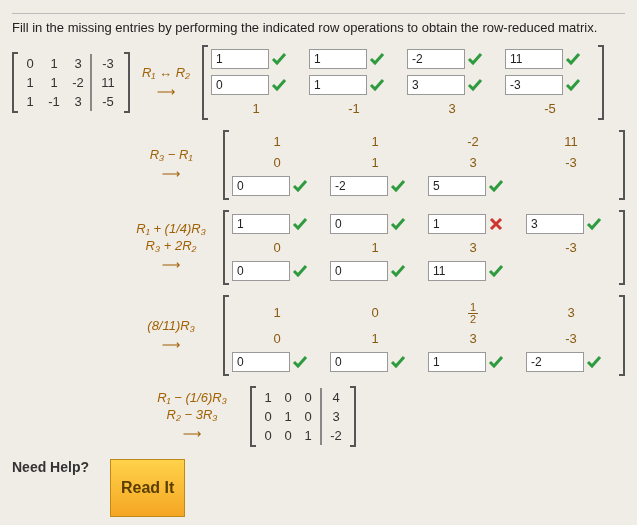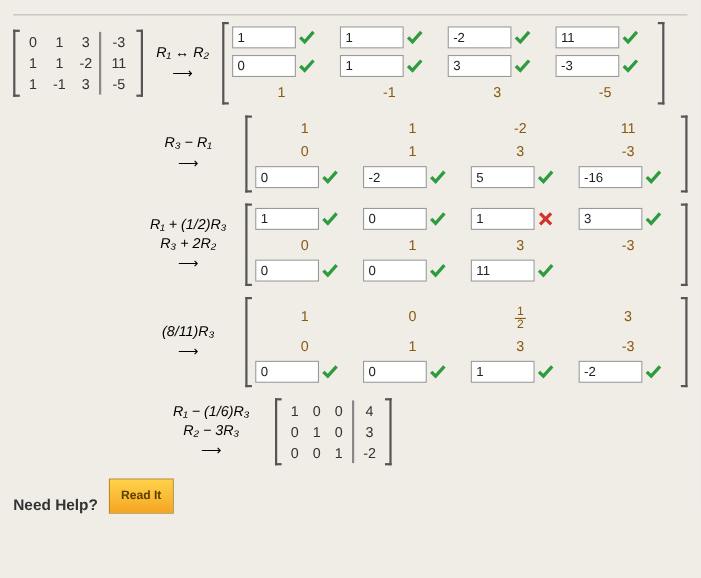--- a/index.html
+++ b/index.html
@@ -35,21 +35,21 @@
     align-items: center;
     gap: 8px;
   }
   .step.first { gap: 6px; }
   .oplabel {
     width: 100px;
     text-align: center;
     font-style: italic;
     font-size: 13px;
     line-height: 1.3;
-    color: #000000;
+    color: #a16207;
   }
   .oplabel .arrow {
     font-style: normal;
     display: block;
     margin-top: 2px;
   }
   .matrix {
     display: flex;
     align-items: stretch;
   }
@@ -113,42 +113,43 @@
     flex-direction: column;
     align-items: center;
     line-height: 1;
     font-size: 11px;
   }
   .frac .fn { border-bottom: 1px solid #8a5a10; padding: 0 2px;}
   .frac .fd { padding: 0 2px;}
   .help {
     margin-top: 12px;
     display: flex;
-    align-items: flex-end;
-    gap: 10px;
+    align-items: flex-start;
+    gap: 21px;
   }
   .help-label {
     font-weight: bold;
     color: #333;
     font-size: 14px;
   }
   .readit {
     background: linear-gradient(#ffd24a, #f5a623);
     border: 1px solid #c08a1a;
-    padding: 9px 10px;
-    font-size: 11px;
+    padding: 19px 10px;
+    font-size: 16px;
     font-weight: bold;
     color: #5a3e00;
     cursor: pointer;
   }
 </style>
 </head>
 <body>
 <div class="container">
   <div class="tab-remnant"></div>
+  <div class="instruction">Fill in the missing entries by performing the indicated row operations to obtain the row-reduced matrix.</div>
 
   <div class="worksheet">
 
     <div class="step first">
 
       <div class="matrix">
         <div class="bracket left"></div>
         <div class="mbody initial" id="initA">
             <div class="cell">0</div>
             <div class="cell">1</div>
@@ -261,35 +262,29 @@
               <span class="mark check"><svg viewBox="0 0 16 16" width="16" height="16" fill="none" stroke-width="3">
                   <path d="M2 8 L6 12 L14 3"></path>
                 </svg></span>
             </div>
             <div class="inputwrap">
               <input type="text" value="5" style="">
               <span class="mark check"><svg viewBox="0 0 16 16" width="16" height="16" fill="none" stroke-width="3">
                   <path d="M2 8 L6 12 L14 3"></path>
                 </svg></span>
             </div>
-            <div class="inputwrap">
-              <input type="text" value="-16" style="">
-              <span class="mark check"><svg viewBox="0 0 16 16" width="16" height="16" fill="none" stroke-width="3">
-                  <path d="M2 8 L6 12 L14 3"></path>
-                </svg></span>
-            </div>
           </div>
         <div class="bracket right"></div>
       </div>
     </div>
 
     <div class="step">
       <div style="width:122px"></div>
       <div class="oplabel">
-        <span>R₁ + (1/2)R₃</span><br>
+        <span>R₁ + (1/4)R₃</span><br>
         <span>R₃ + 2R₂</span>
         <span class="arrow">⟶</span>
       </div>
       <div class="matrix">
         <div class="bracket left"></div>
         <div class="mbody work" id="m3">
             <div class="inputwrap">
               <input type="text" value="1" style="">
               <span class="mark check"><svg viewBox="0 0 16 16" width="16" height="16" fill="none" stroke-width="3">
                   <path d="M2 8 L6 12 L14 3"></path>

